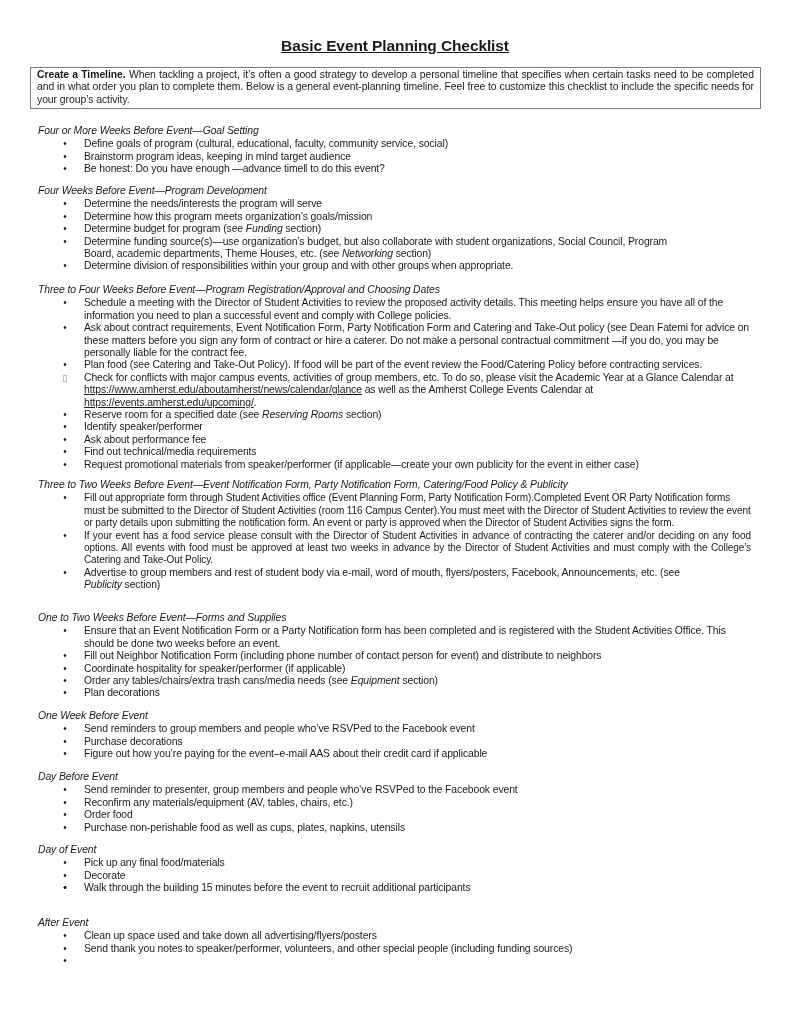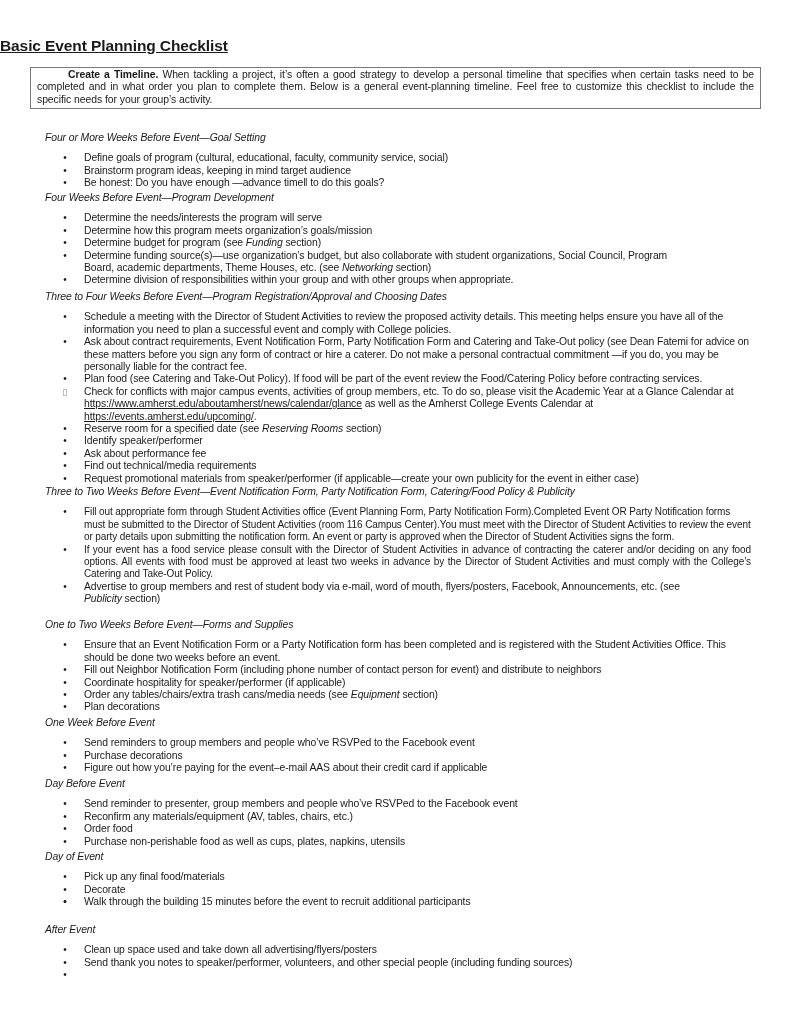--- a/index.html
+++ b/index.html
@@ -2,34 +2,34 @@
 <html><head>
 <meta charset="utf-8">
 <style>
   html, body { margin: 0; padding: 0; background: #ffffff; }
   body {
     width: 790px; height: 1022px; position: relative; overflow: hidden;
     font-family: "Liberation Sans", sans-serif; color: #1a1a1a;
   }
   .title {
     position: absolute; left: 0; right: 0; top: 37px;
-    text-align: left; font-weight: bold; font-size: 15.5px;
+    text-align: center; font-weight: bold; font-size: 15.5px;
     text-decoration: underline; letter-spacing: -0.1px;
   }
   .intro-box {
     position: absolute; left: 30px; top: 67px; width: 717px;
     border: 1px solid #7a7a7a; padding: 1px 6px 2px 6px;
     font-size: 10.4px; line-height: 12.3px; text-align: justify;
     letter-spacing: -0.05px;
   }
-  .intro-box b { font-weight: bold; margin-left: 31px; }
+  .intro-box b { font-weight: bold; }
   .section { position: absolute; left: 37px; width: 720px; }
   .sec-heading {
     font-style: italic; font-size: 10.4px; line-height: 12.4px;
-    margin: 8px; letter-spacing: -0.1px;
+    margin: 1px; letter-spacing: -0.1px;
   }
   ul.items { list-style: none; margin: 0; padding: 0; }
   ul.items li {
     position: relative; padding-left: 47px;
     font-size: 10.4px; line-height: 12.4px; letter-spacing: -0.1px;
   }
   ul.items li .bullet {
     position: absolute; left: 23px; top: 0; width: 10px; text-align: center;
     font-size: 10px;
   }
@@ -46,21 +46,21 @@
 
 <div class="intro-box">
   <b>Create a Timeline.</b><span> When tackling a project, it’s often a good strategy to develop a personal timeline that specifies when certain tasks need to be completed and in what order you plan to complete them. Below is a general event-planning timeline. Feel free to customize this checklist to include the specific needs for your group’s activity.</span>
 </div>
 
 <div class="section" style="top:124px">
   <p class="sec-heading">Four or More Weeks Before Event—Goal Setting</p>
   <ul class="items">
     <li><span class="bullet">•</span><span>Define goals of program (cultural, educational, faculty, community service, social)</span></li>
     <li><span class="bullet">•</span><span>Brainstorm program ideas, keeping in mind target audience</span></li>
-    <li><span class="bullet">•</span><span>Be honest: Do you have enough —advance timeǁ to do this goals?</span></li>
+    <li><span class="bullet">•</span><span>Be honest: Do you have enough —advance timeǁ to do this event?</span></li>
   </ul>
 </div>
 
 <div class="section" style="top:184px">
   <p class="sec-heading">Four Weeks Before Event—Program Development</p>
   <ul class="items">
     <li><span class="bullet">•</span><span>Determine the needs/interests the program will serve</span></li>
     <li><span class="bullet">•</span><span>Determine how this program meets organization’s goals/mission</span></li>
     <li><span class="bullet">•</span><span>Determine budget for program (see </span><i>Funding</i><span> section)</span></li>
     <li style="padding-right:80px"><span class="bullet">•</span><span>Determine funding source(s)—use organization’s budget, but also collaborate with student organizations, Social Council, Program Board, academic departments, Theme Houses, etc. (see </span><i>Networking</i><span> section)</span></li>

